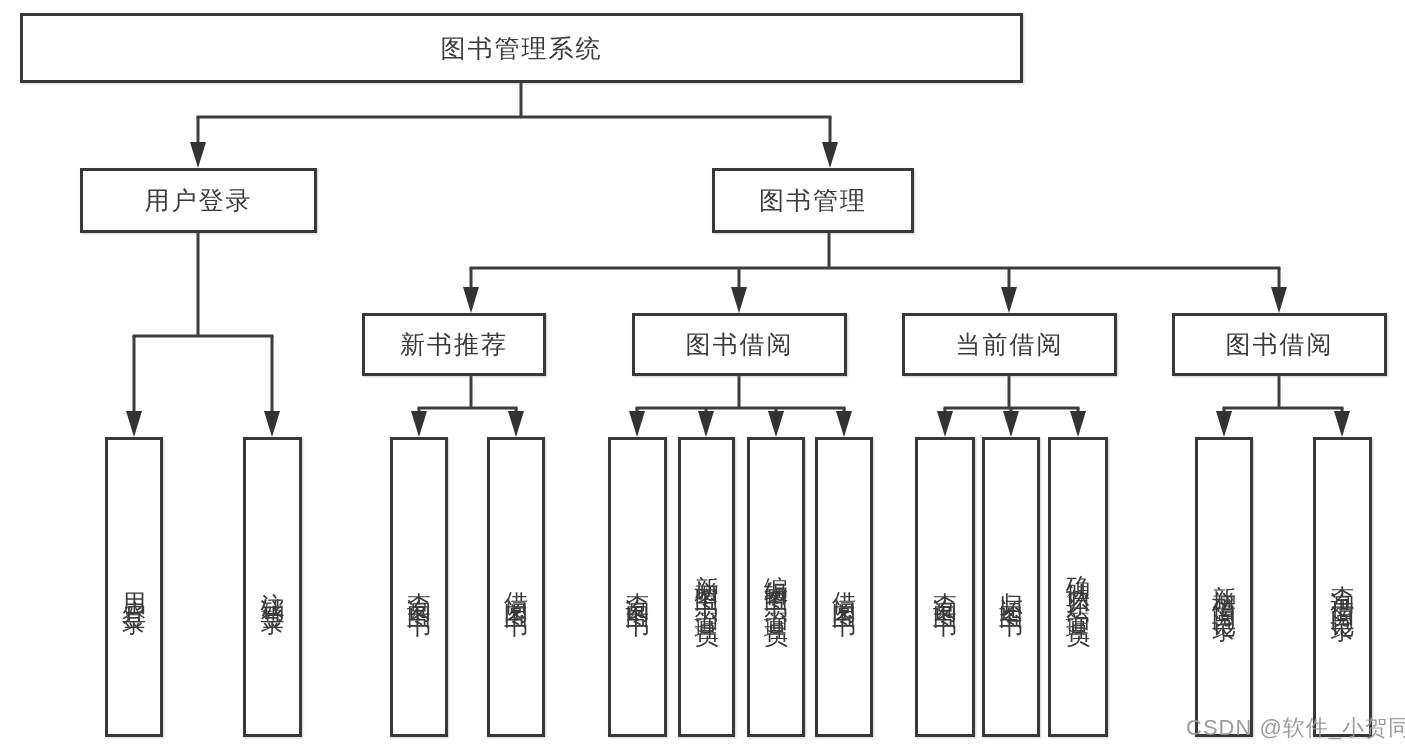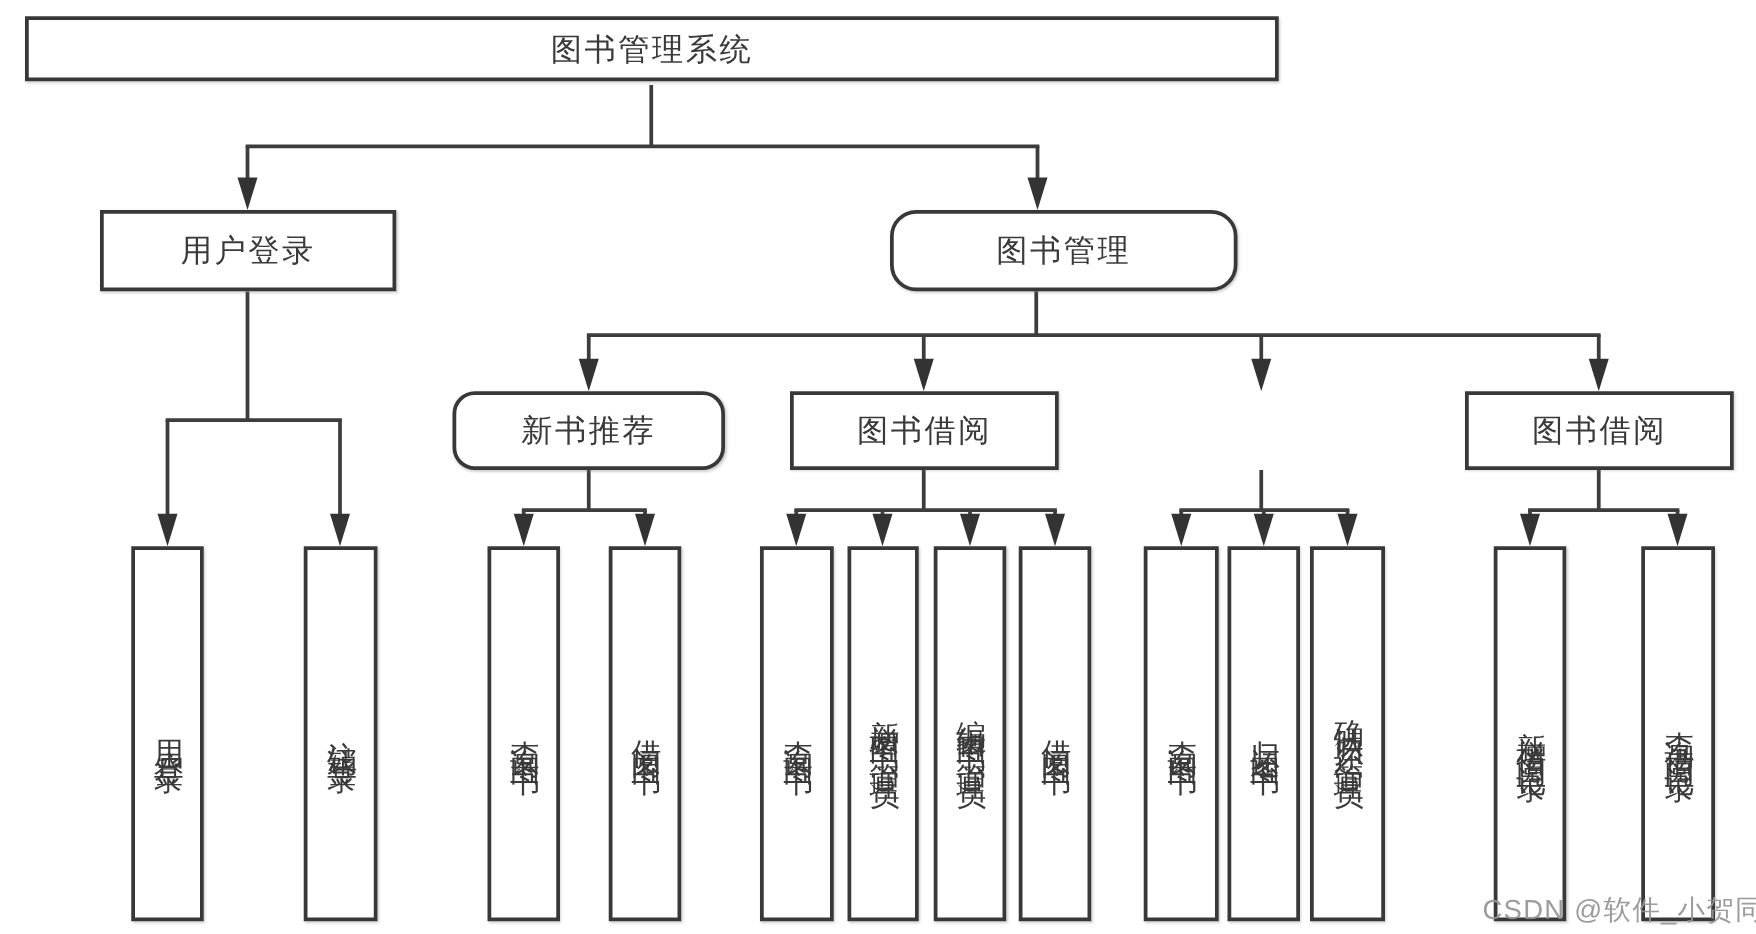--- a/index.html
+++ b/index.html
@@ -110,36 +110,39 @@
     <polygon points="1070,411 1086,411 1078,437"></polygon>
 
     <line x1="1279" y1="376" x2="1279" y2="408"></line>
     <line x1="1222.5" y1="408" x2="1343.5" y2="408"></line>
     <line x1="1224" y1="408" x2="1224" y2="415"></line>
     <polygon points="1216,411 1232,411 1224,437"></polygon>
     <line x1="1342" y1="408" x2="1342" y2="415"></line>
     <polygon points="1334,411 1350,411 1342,437"></polygon>
   </svg>
 
-  <div class="node h" style="left:20px;top:13px;width:1003px;height:52px;font-family:Liberation Serif, serif;">
+  <div class="node h" style="left:20px;top:13px;width:1003px;height:70px;font-family:Liberation Serif, serif;">
     <span>图书管理系统</span>
   </div>
 
   <div class="node h" style="left:80px;top:168px;width:237px;height:65px;">
     <span>用户登录</span>
   </div>
-  <div class="node h" style="left:712px;top:168px;width:278px;height:65px;border-radius:21px;">
+  <div class="node h" style="left:712px;top:168px;width:202px;height:65px;">
     <span>图书管理</span>
   </div>
 
-  <div class="node h" style="left:362px;top:313px;width:218px;height:63px;border-radius:18px;">
+  <div class="node h" style="left:362px;top:313px;width:184px;height:63px;">
     <span>新书推荐</span>
   </div>
   <div class="node h" style="left:632px;top:313px;width:215px;height:63px;text-align:center;">
     <span>图书借阅</span>
+  </div>
+  <div class="node h" style="left:902px;top:313px;width:215px;height:63px;">
+    <span>当前借阅</span>
   </div>
   <div class="node h" style="left:1172px;top:313px;width:215px;height:63px;">
     <span>图书借阅</span>
   </div>
 
   <div class="node v" style="left:105px;top:437px;width:58px;height:300px;">
     <span>用户登录</span>
   </div>
   <div class="node v" style="left:243px;top:437px;width:59px;height:300px;">
     <span>注销登录</span>

